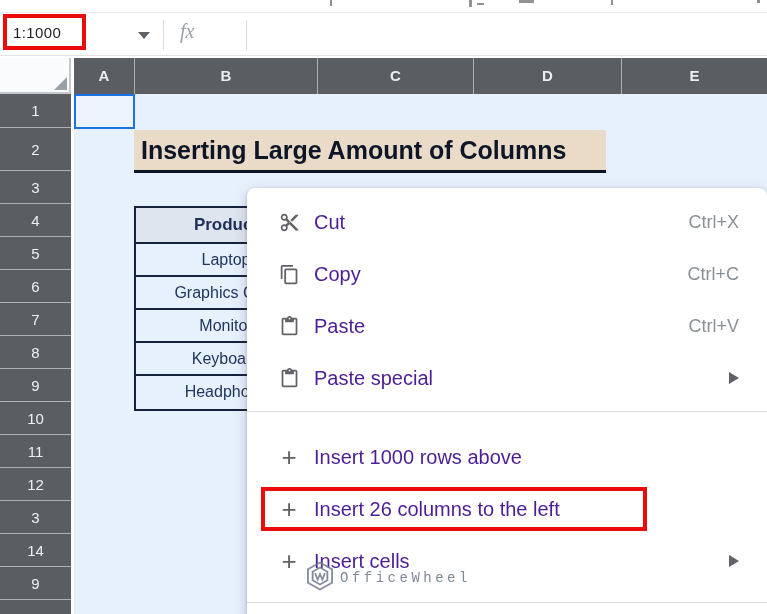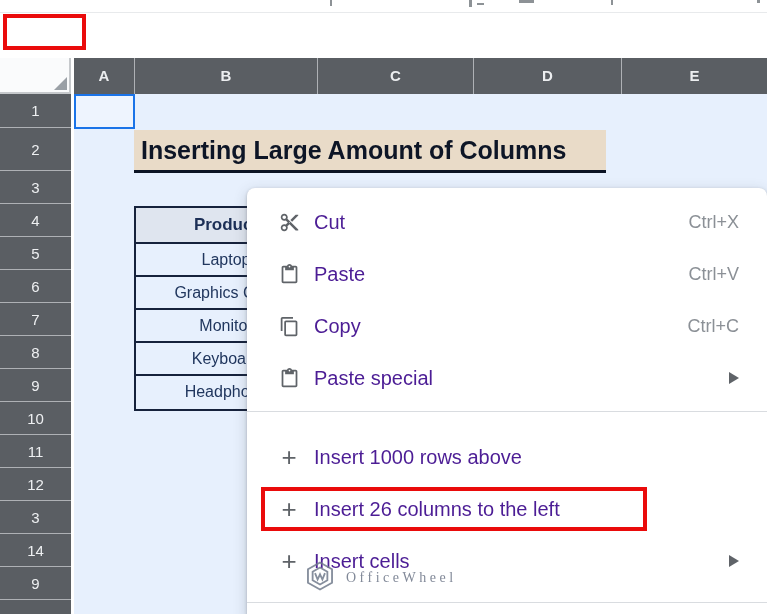--- a/index.html
+++ b/index.html
@@ -81,37 +81,45 @@
   .mis { margin-left:auto; font-size:18px; color:#8b9096; }
   .marrow { margin-left:auto; width:0; height:0; border-left:10px solid #5f6368;
             border-top:6px solid transparent; border-bottom:6px solid transparent; }
   .msep { border-top:1px solid #d9dce0; margin:7px 0 19px 0; }
   .msep.last { margin:15px 0 0 0; }
 
   
   .watermark { position:absolute; left:303px; top:559px; display:flex; align-items:center;
                z-index:60; opacity:.85; }
   .wm-logo svg { width:34px; height:34px; stroke:#717b8c; fill:none; stroke-width:1.3; }
-  .wm-text { font-family:Liberation Serif, serif; font-size:14px; letter-spacing:3.5px;
-             color:#6b7486; margin-left:9px; }
+  .wm-text { font-family:Liberation Mono, monospace; font-size:14px; letter-spacing:3.5px;
+             color:#6b7486; margin-left:3px; }
 </style>
 </head>
 <body>
 
 <div class="screen">
 
   <div class="topbar">
     <div class="frag" style="left:330px;top:0;width:2px;height:6px"></div>
     <div class="frag" style="left:469px;top:0;width:3px;height:7px"></div>
     <div class="frag" style="left:477px;top:3px;width:7px;height:2px"></div>
     <div class="frag" style="left:519px;top:0;width:15px;height:3px"></div>
     <div class="frag" style="left:611px;top:0;width:2px;height:5px"></div>
     <div class="frag" style="left:757px;top:0;width:3px;height:3px"></div>
   </div>
 
+  <div class="formula-row">
+    <span class="namebox-value">1:1000</span>
+    <span class="nb-arrow"></span>
+    <span class="vsep s1"></span>
+    <span class="fx">fx</span>
+    <span class="vsep s2"></span>
+    <div class="formula-input" style="position:absolute;left:252px;top:0;width:515px;height:41px;"></div>
+  </div>
   <div class="redbox redbox-namebox"></div>
 
   <div class="corner">
     <div class="corner-tri"></div>
   </div>
 
   <div class="colheader ch-a">A</div>
   <div class="colheader ch-b">B</div>
   <div class="colheader ch-c">C</div>
   <div class="colheader ch-d">D</div>
@@ -158,35 +166,35 @@
             <path d="M9.64 7.64c.23-.5.36-1.05.36-1.64 0-2.21-1.79-4-4-4S2 3.79 2 6s1.79 4 4 4c.59 0 1.14-.13 1.64-.36L10 12l-2.36 2.36C7.14 14.13 6.59 14 6 14c-2.21 0-4 1.79-4 4s1.79 4 4 4 4-1.79 4-4c0-.59-.13-1.14-.36-1.64L12 14l7 7h3v-1L9.64 7.64zM6 8c-1.1 0-2-.9-2-2s.9-2 2-2 2 .9 2 2-.9 2-2 2zm0 12c-1.1 0-2-.9-2-2s.9-2 2-2 2 .9 2 2-.9 2-2 2zm6-7.5c-.28 0-.5-.22-.5-.5s.22-.5.5-.5.5.22.5.5-.22.5-.5.5zM19 3l-6 6 2 2 7-7V3z"></path>
           </svg>
       </span>
       <span class="mil">Cut</span>
       <span class="mis">Ctrl+X</span>
     </div>
 
     <div class="mi">
       <span class="mic">
         <svg viewBox="0 0 24 24">
+            <path d="M16 1H4c-1.1 0-2 .9-2 2v14h2V3h12V1zm3 4H8c-1.1 0-2 .9-2 2v14c0 1.1.9 2 2 2h11c1.1 0 2-.9 2-2V7c0-1.1-.9-2-2-2zm0 16H8V7h11v14z"></path>
+          </svg>
+      </span>
+      <span class="mil">Copy</span>
+      <span class="mis">Ctrl+C</span>
+    </div>
+
+    <div class="mi">
+      <span class="mic">
+        <svg viewBox="0 0 24 24">
             <path d="M19 2h-4.18C14.4.84 13.3 0 12 0c-1.3 0-2.4.84-2.82 2H5c-1.1 0-2 .9-2 2v16c0 1.1.9 2 2 2h14c1.1 0 2-.9 2-2V4c0-1.1-.9-2-2-2zm-7 0c.55 0 1 .45 1 1s-.45 1-1 1-1-.45-1-1 .45-1 1-1zm7 18H5V4h2v3h10V4h2v16z"></path>
           </svg>
       </span>
       <span class="mil">Paste</span>
       <span class="mis">Ctrl+V</span>
-    </div>
-
-    <div class="mi">
-      <span class="mic">
-        <svg viewBox="0 0 24 24">
-            <path d="M16 1H4c-1.1 0-2 .9-2 2v14h2V3h12V1zm3 4H8c-1.1 0-2 .9-2 2v14c0 1.1.9 2 2 2h11c1.1 0 2-.9 2-2V7c0-1.1-.9-2-2-2zm0 16H8V7h11v14z"></path>
-          </svg>
-      </span>
-      <span class="mil">Copy</span>
-      <span class="mis">Ctrl+C</span>
     </div>
 
     <div class="mi">
       <span class="mic">
         <svg viewBox="0 0 24 24">
             <path d="M19 2h-4.18C14.4.84 13.3 0 12 0c-1.3 0-2.4.84-2.82 2H5c-1.1 0-2 .9-2 2v16c0 1.1.9 2 2 2h14c1.1 0 2-.9 2-2V4c0-1.1-.9-2-2-2zm-7 0c.55 0 1 .45 1 1s-.45 1-1 1-1-.45-1-1 .45-1 1-1zm7 18H5V4h2v3h10V4h2v16z"></path>
           </svg>
       </span>
       <span class="mil">Paste special</span>
       <span class="marrow"></span>

